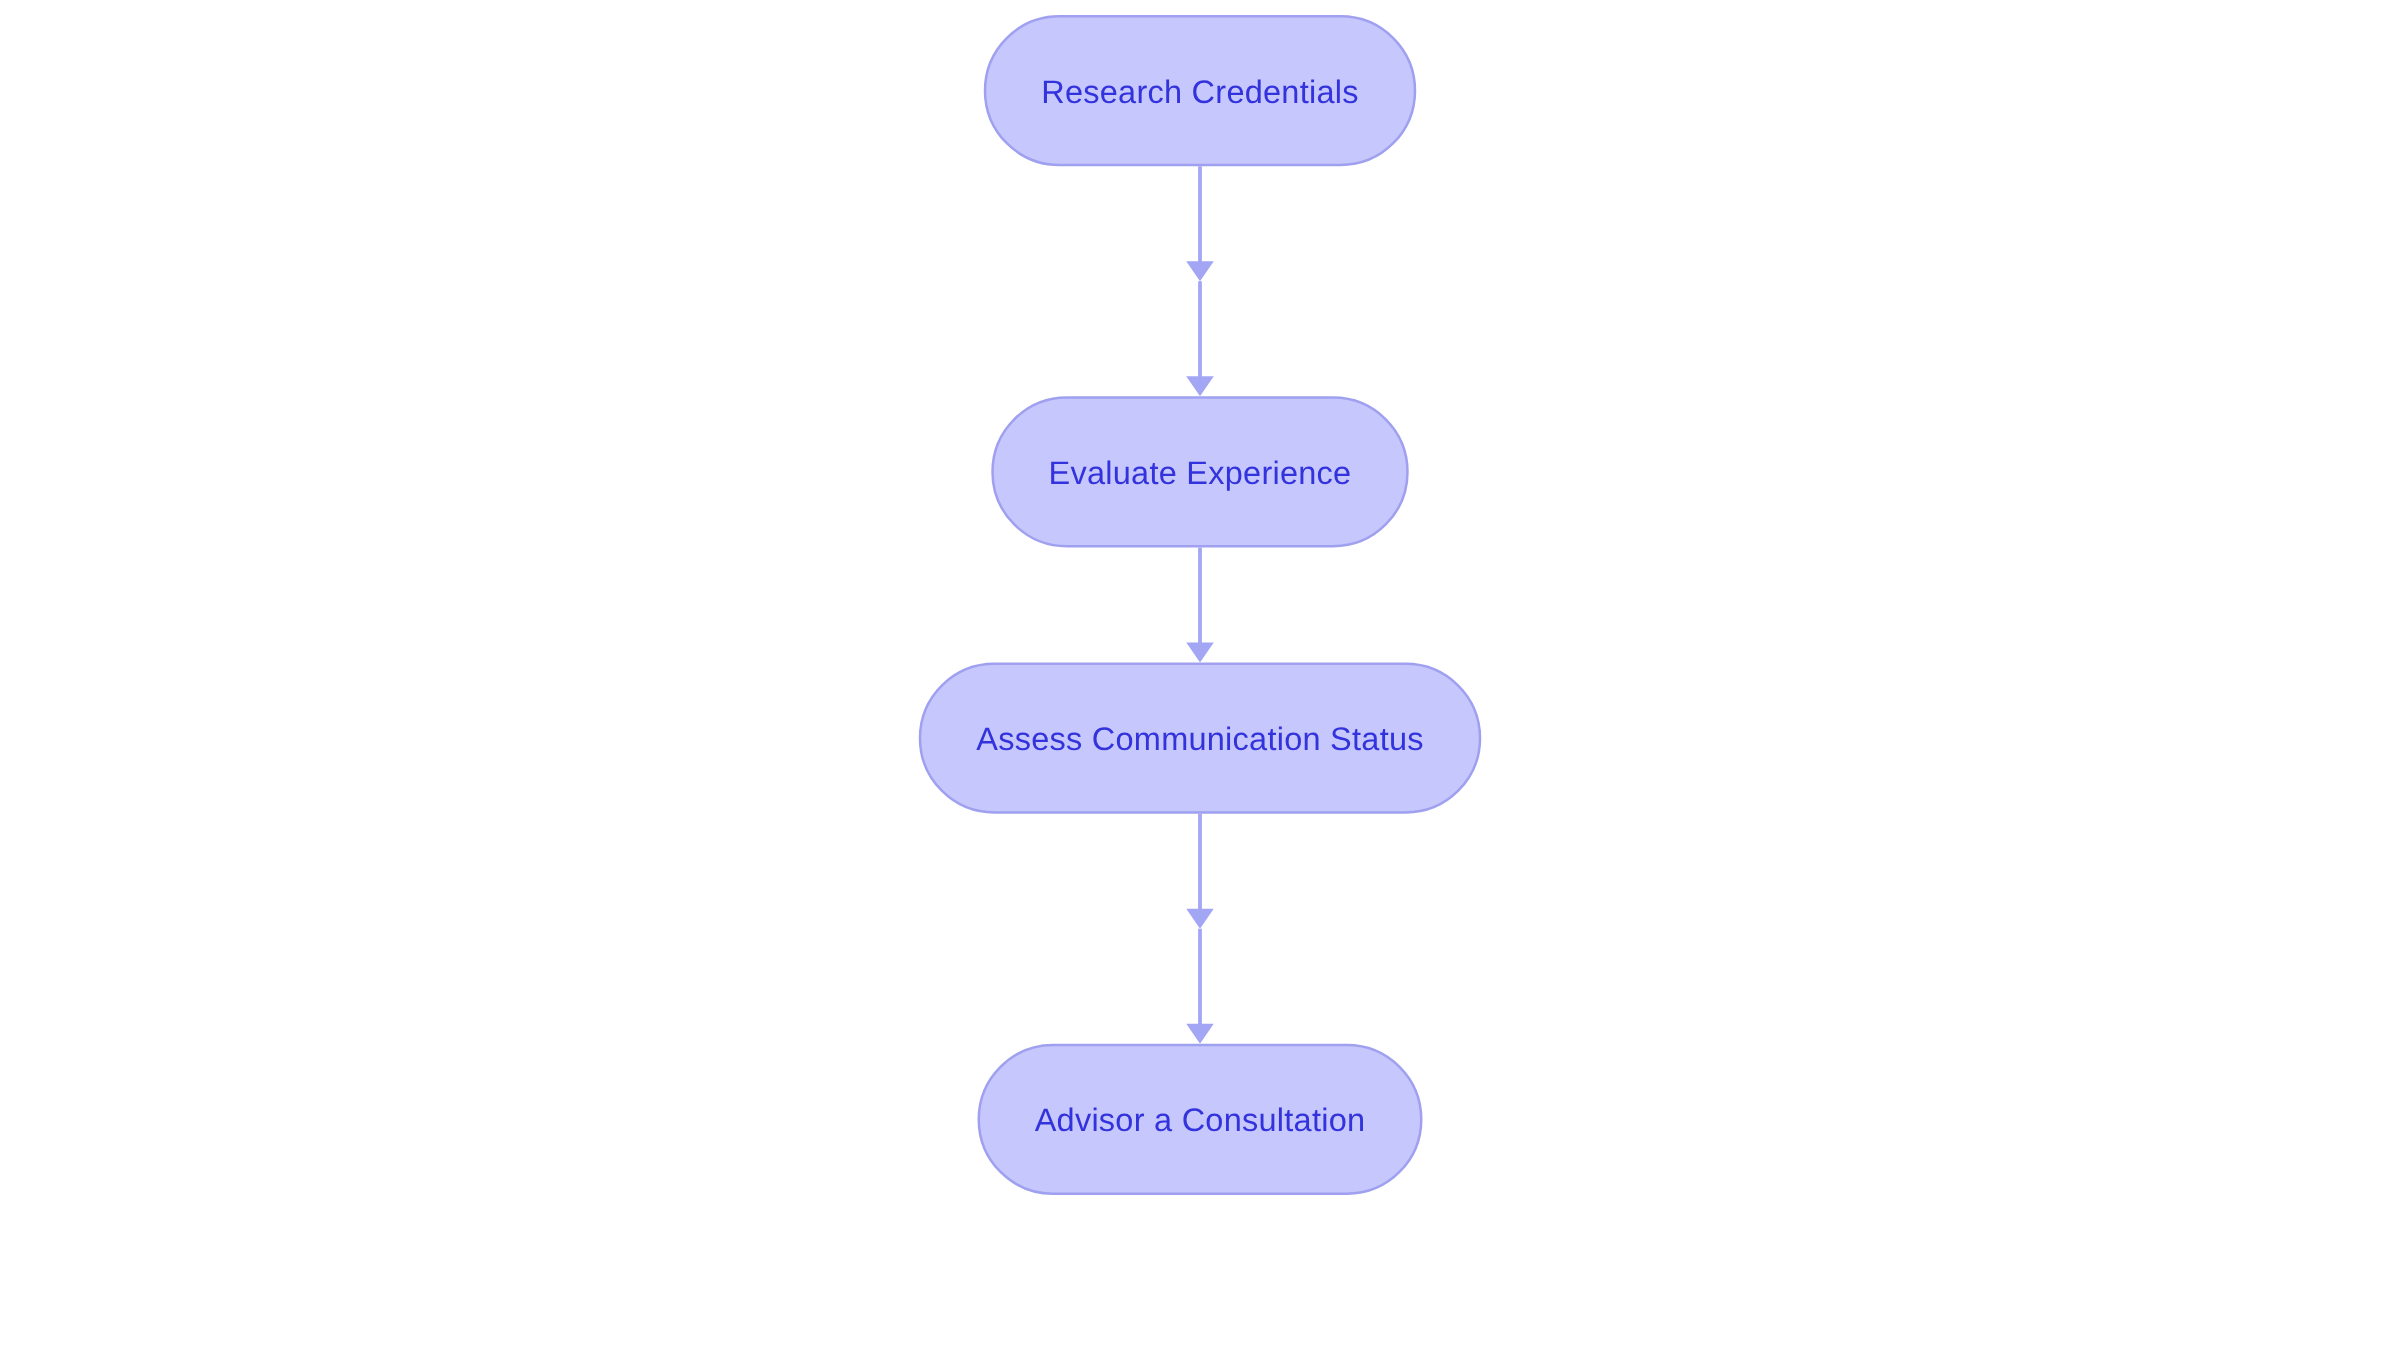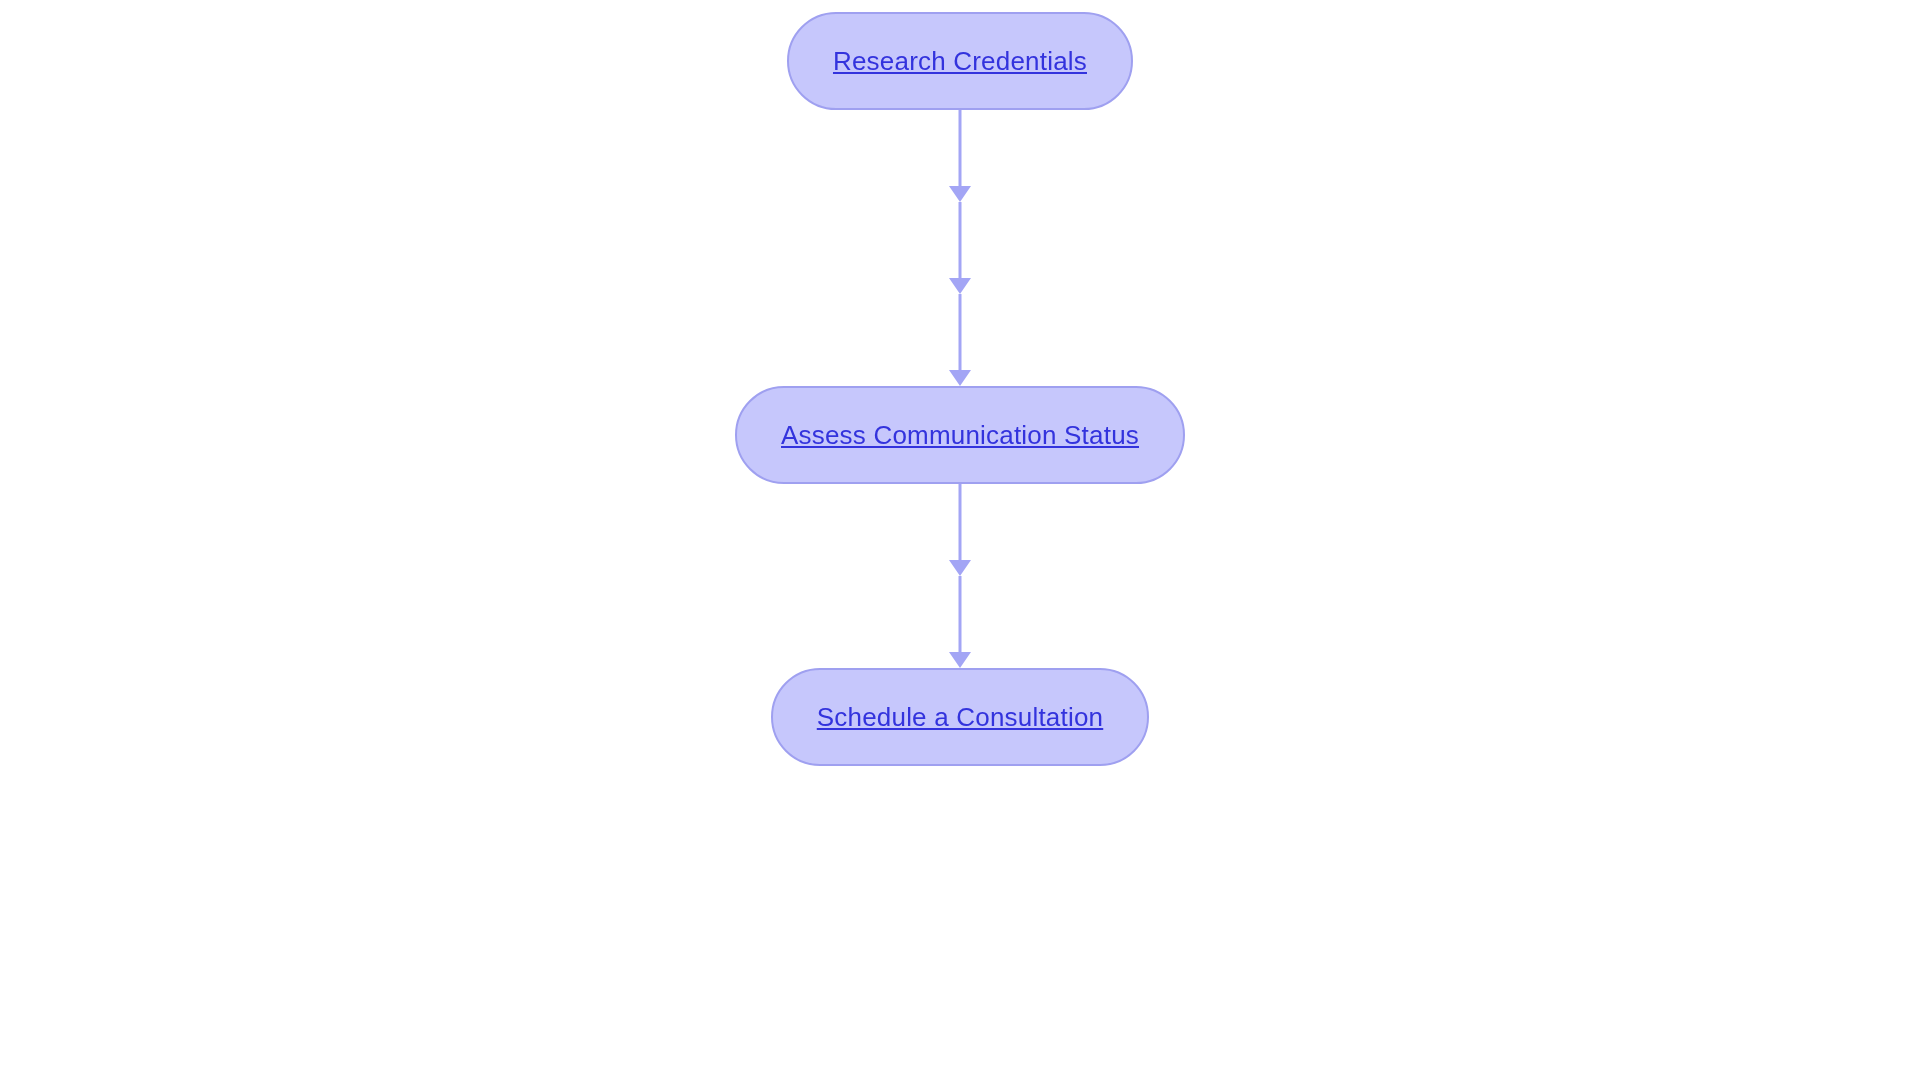--- a/index.html
+++ b/index.html
@@ -41,22 +41,21 @@
     background: #c6c7fc;
     border: 2px solid #9fa0f0;
     border-radius: 999px;
     color: #3333dd;
     font-size: 26px;
     font-weight: 400;
     letter-spacing: 0.2px;
     white-space: nowrap;
     line-height: 1;
     padding: 0 44px;
-    height: 98px;
-    text-decoration: underline;
+    height: 121px;
   }
 
   .node-label {
     color: #3333dd;
     font-size: 26px;
     line-height: 1;
   }
 
   .connector {
     position: relative;
@@ -105,20 +104,23 @@
       <div class="stem"></div>
       <div class="head"></div>
     </div>
 
 
     <div class="connector">
       <div class="stem"></div>
       <div class="head"></div>
     </div>
 
+    <div class="node">
+      <span class="node-label">Evaluate Experience</span>
+    </div>
 
     <div class="connector">
       <div class="stem"></div>
       <div class="head"></div>
     </div>
 
     <div class="node">
       <span class="node-label">Assess Communication Status</span>
     </div>
 
@@ -127,17 +129,17 @@
       <div class="head"></div>
     </div>
 
 
     <div class="connector">
       <div class="stem"></div>
       <div class="head"></div>
     </div>
 
     <div class="node">
-      <span class="node-label">Schedule a Consultation</span>
+      <span class="node-label">Advisor a Consultation</span>
     </div>
 
   </div>
 </div>
 
 </body></html>

